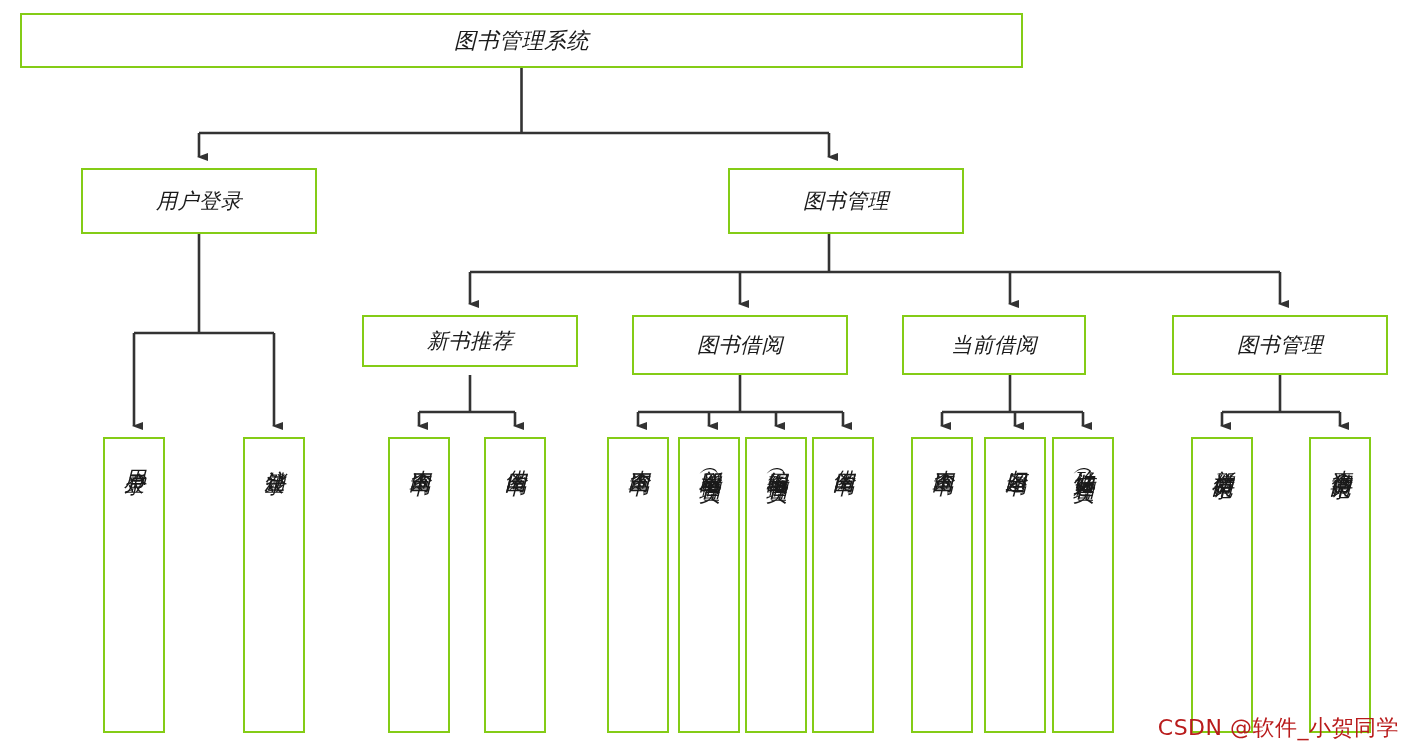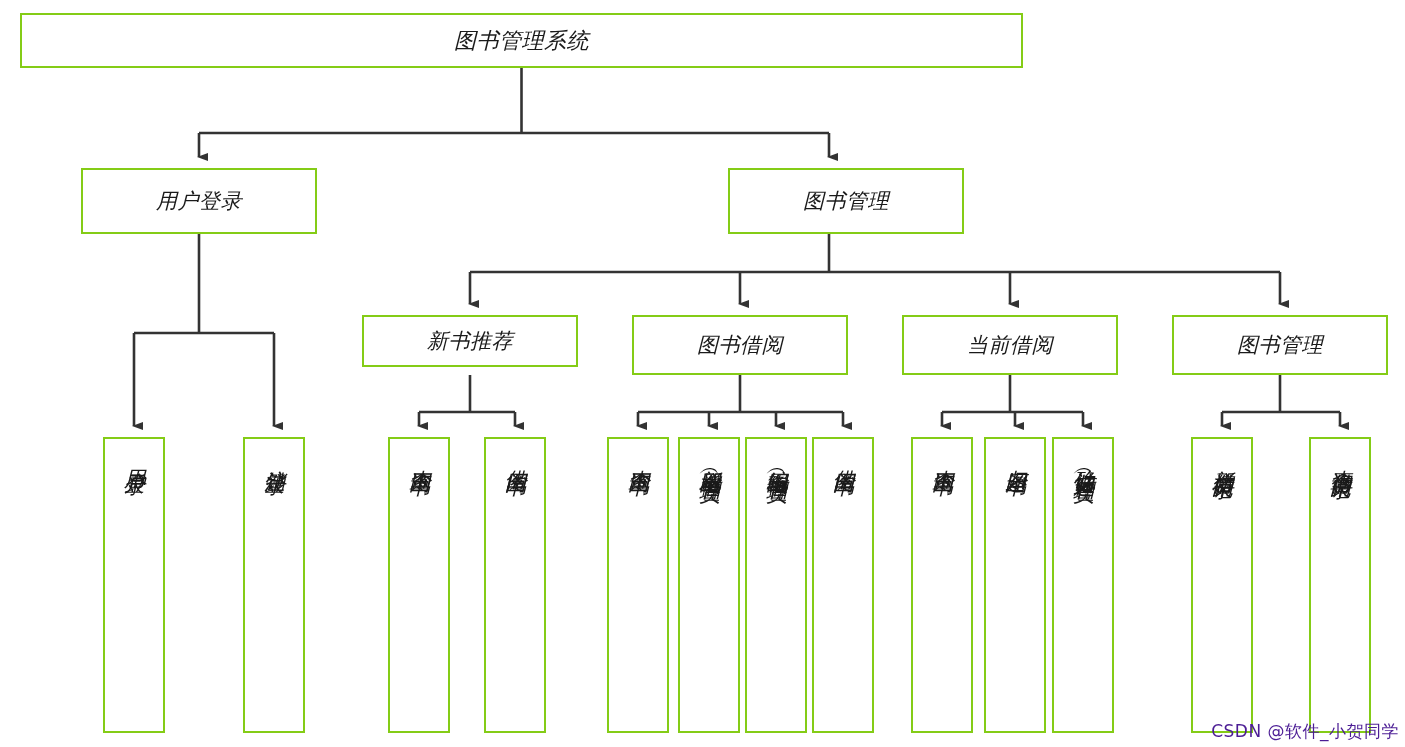--- a/index.html
+++ b/index.html
@@ -56,22 +56,22 @@
     text-orientation: upright;
     font-size: 21px;
     letter-spacing: 2px;
     line-height: 1;
   }
   .node-box.root .node-label { font-size: 22px; }
   .watermark {
     position: absolute;
     right: 6px;
     bottom: 4px;
-    font-size: 17px;
-    color: #4c1d95;
+    font-size: 22px;
+    color: #b91c1c;
     white-space: nowrap;
     letter-spacing: 0.5px;
     pointer-events: none;
   }
 </style>
 </head>
 <body>
 
 <div id="diagram-root">
 
@@ -128,21 +128,21 @@
   <div class="node-box horizontal" style="left: 711px; top: 168px; width: 236px; height: 66px; margin-left: 17px;">
     <span class="node-label">图书管理</span>
   </div>
 
   <div class="node-box horizontal" style="left: 362px; top: 315px; width: 216px; height: 52px;">
     <span class="node-label">新书推荐</span>
   </div>
   <div class="node-box horizontal" style="left: 632px; top: 315px; width: 216px; height: 60px;">
     <span class="node-label">图书借阅</span>
   </div>
-  <div class="node-box horizontal" style="left: 902px; top: 315px; width: 216px; height: 60px;">
+  <div class="node-box horizontal" style="left: 902px; top: 315px; width: 184px; height: 60px;">
     <span class="node-label">当前借阅</span>
   </div>
   <div class="node-box horizontal" style="left: 1172px; top: 315px; width: 216px; height: 60px;">
     <span class="node-label">图书管理</span>
   </div>
 
   <div class="node-box vertical" style="left: 103px; top: 437px; width: 62px; height: 296px;">
     <span class="node-label">用户登录</span>
   </div>
   <div class="node-box vertical" style="left: 243px; top: 437px; width: 62px; height: 296px;">

